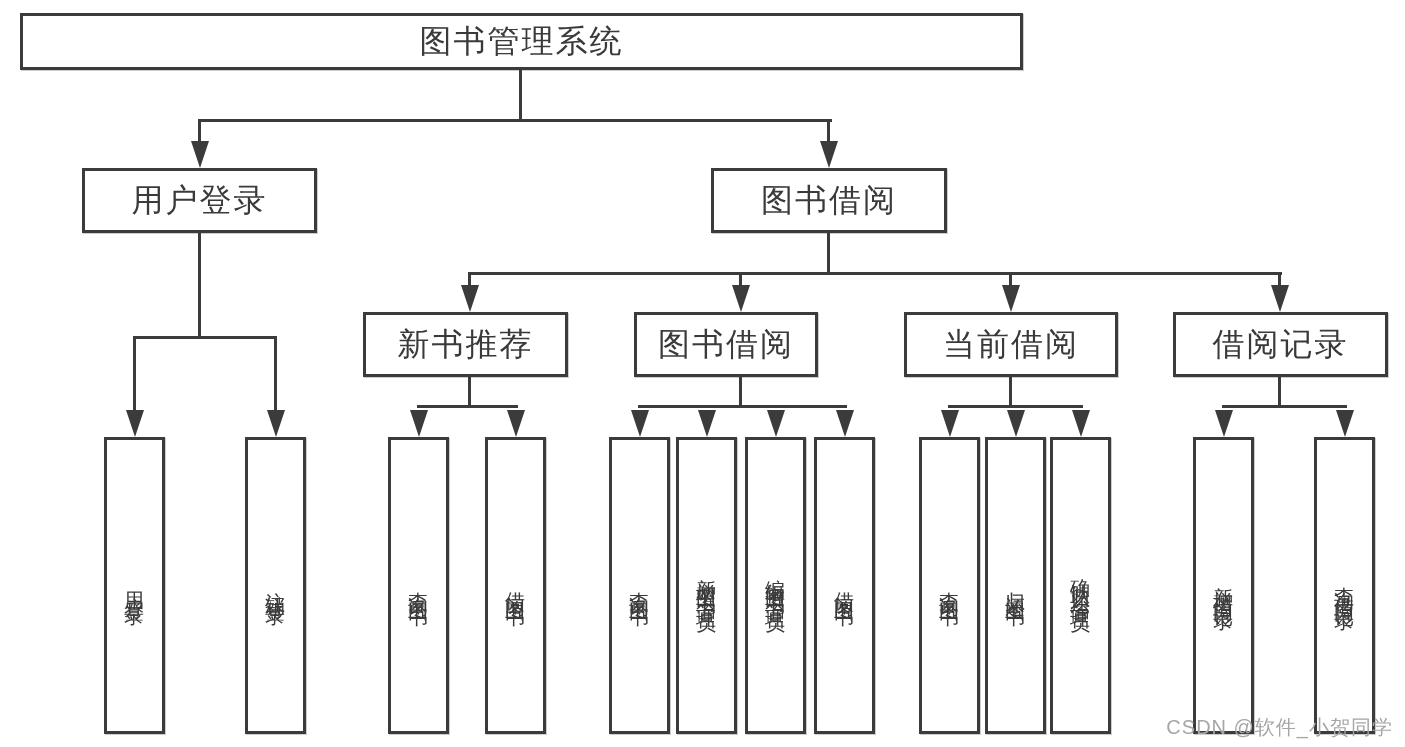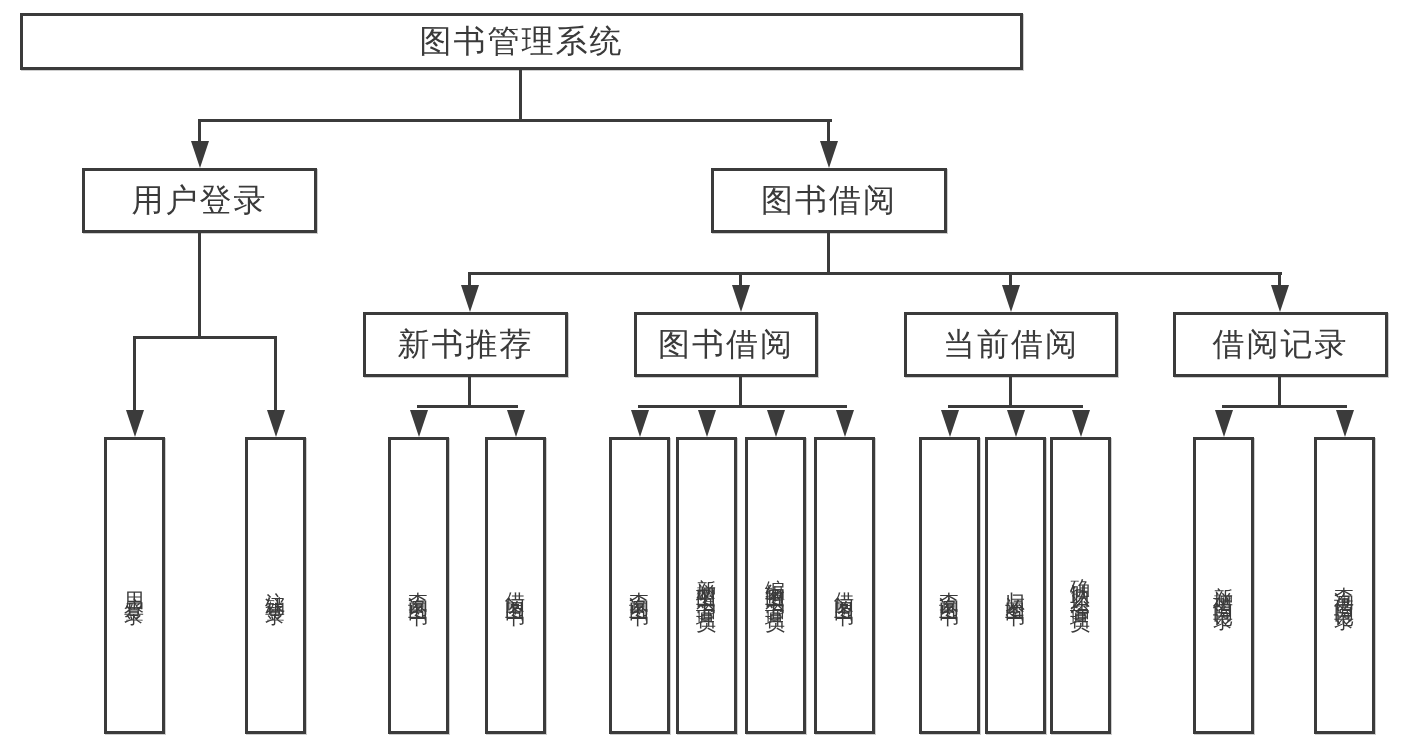--- a/index.html
+++ b/index.html
@@ -145,14 +145,15 @@
     <span>确认归还（管理员）</span>
   </div>
 
   <div class="vbox" style="left:1193px;">
     <span>新增借阅记录</span>
   </div>
   <div class="vbox" style="left:1314px;">
     <span>查询借阅记录</span>
   </div>
 
+  <div id="watermark">CSDN @软件_小贺同学</div>
 
 </div>
 
 </body></html>

